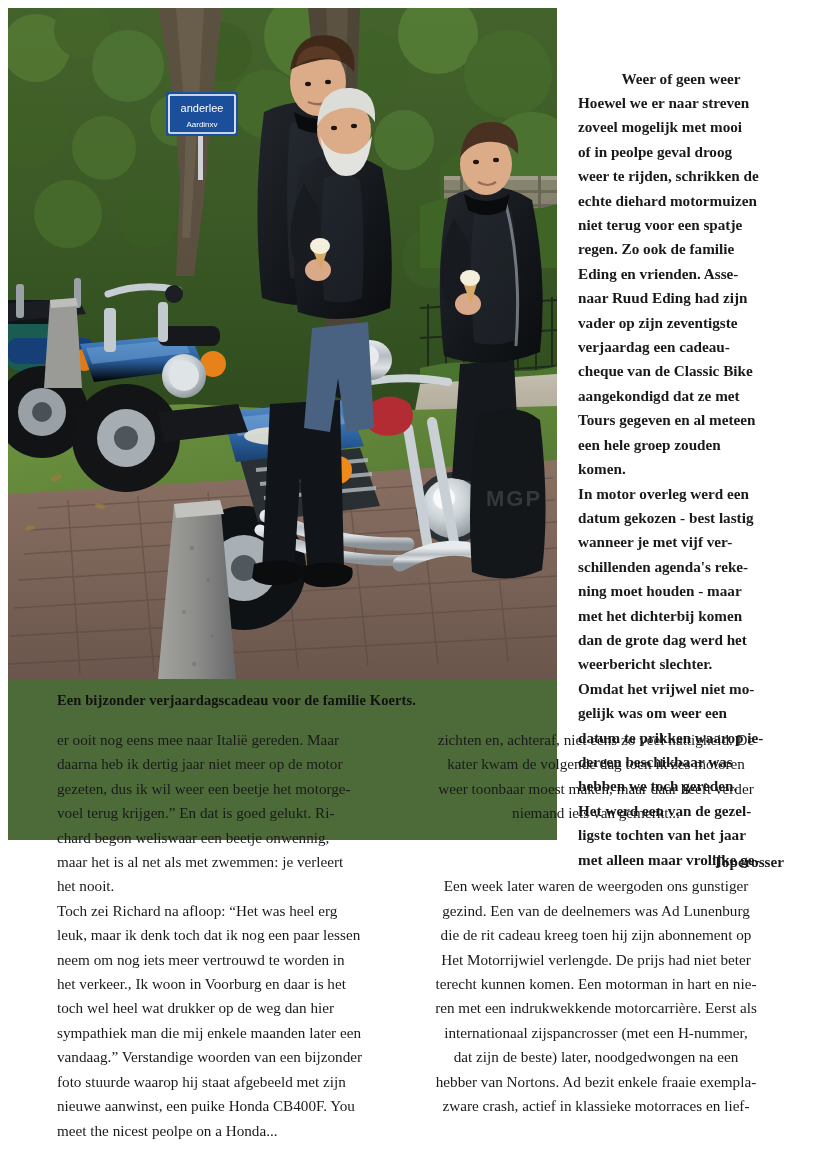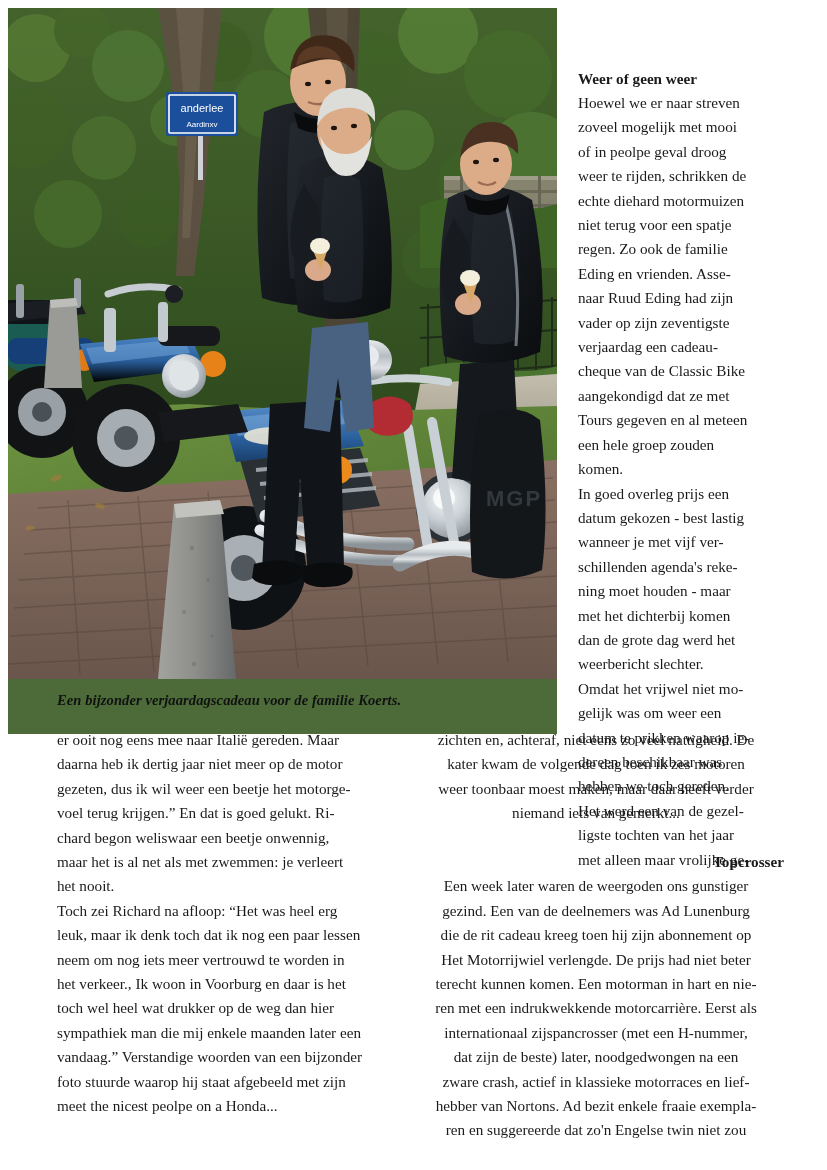--- a/index.html
+++ b/index.html
@@ -30,59 +30,59 @@
     left: 0; top: 0;
     width: 827px;
     height: 690px;
   }
 
   .photo {
     position: absolute;
     left: 8px;
     top: 8px;
     width: 549px;
-    height: 726px;
+    height: 832px;
     overflow: hidden;
     background: #4c6b39;
   }
   .photo svg { display: block; width: 549px; height: 671px; }
 
   .caption {
     position: absolute;
     left: 57px;
     top: 692px;
     width: 500px;
     font-size: 14.5px;
     font-weight: bold;
-    font-style: italic;
     letter-spacing: 0.1px;
     color: #111;
     white-space: nowrap;
   }
 
   
   .col-right-top {
     position: absolute;
     left: 578px;
     top: 68px;
     width: 206px;
     font-size: 15.2px;
     line-height: 24.4px;
     text-align: left;
     color: #1a1a1a;
   }
   .col-right-top .head {
     font-weight: bold;
-    text-align: left;
+    text-align: center;
     font-size: 15.2px;
     line-height: 22px;
     margin-bottom: 1px;
   }
   .col-right-top p {
     margin: 0;
+    font-weight: bold;
   }
 
   
   .bottom-zone {
     position: absolute;
     left: 0;
     top: 728px;
     width: 827px;
     height: 400px;
   }
@@ -461,21 +461,21 @@
       <p>regen. Zo ook de familie</p>
       <p>Eding en vrienden. Asse-</p>
       <p>naar Ruud Eding had zijn</p>
       <p>vader op zijn zeventigste</p>
       <p>verjaardag een cadeau-</p>
       <p>cheque van de Classic Bike</p>
       <p>aangekondigd dat ze met</p>
       <p>Tours gegeven en al meteen</p>
       <p>een hele groep zouden</p>
       <p>komen.</p>
-      <p>In goed overleg prijs een</p>
+      <p>In motor overleg werd een</p>
       <p>datum gekozen - best lastig</p>
       <p>wanneer je met vijf ver-</p>
       <p>schillenden agenda's reke-</p>
       <p>ning moet houden - maar</p>
       <p>met het dichterbij komen</p>
       <p>dan de grote dag werd het</p>
       <p>weerbericht slechter.</p>
       <p>Omdat het vrijwel niet mo-</p>
       <p>gelijk was om weer een</p>
       <p>datum te prikken waarop ie-</p>
@@ -498,37 +498,37 @@
       <p>maar het is al net als met zwemmen: je verleert</p>
       <p>het nooit.</p>
       <p>Toch zei Richard na afloop: “Het was heel erg</p>
       <p>leuk, maar ik denk toch dat ik nog een paar lessen</p>
       <p>neem om nog iets meer vertrouwd te worden in</p>
       <p>het verkeer., Ik woon in Voorburg en daar is het</p>
       <p>toch wel heel wat drukker op de weg dan hier</p>
       <p>sympathiek man die mij enkele maanden later een</p>
       <p>vandaag.” Verstandige woorden van een bijzonder</p>
       <p>foto stuurde waarop hij staat afgebeeld met zijn</p>
+      <p>nieuwe aanwinst, een puike Honda CB400F.  You</p>
       <p>meet the nicest peolpe on a Honda...</p>
     </div>
 
     <div class="col-right-bot">
       <p class="nowrapline">zichten en, achteraf, niet eens zo veel nattigheid. De</p>
       <p class="nowrapline">kater kwam de volgende dag toen ik zes motoren</p>
       <p class="nowrapline">weer toonbaar moest maken, maar daar heeft verder</p>
       <p class="nowrapline">niemand iets van gemerkt...</p>
       <div class="spacer"></div>
       <p class="section-head">Topcrosser</p>
       <p class="nowrapline">Een week later waren de weergoden ons gunstiger</p>
       <p class="nowrapline">gezind. Een van de deelnemers was Ad Lunenburg</p>
       <p class="nowrapline">die de rit cadeau kreeg toen hij zijn abonnement op</p>
       <p class="nowrapline">Het Motorrijwiel verlengde. De prijs had niet beter</p>
       <p class="nowrapline">terecht kunnen komen. Een motorman in hart en nie-</p>
       <p class="nowrapline">ren met een indrukwekkende motorcarrière. Eerst als</p>
       <p class="nowrapline">internationaal zijspancrosser (met een H-nummer,</p>
       <p class="nowrapline">dat zijn de beste) later, noodgedwongen na een</p>
+      <p class="nowrapline">hebber van Nortons. Ad bezit enkele fraaie exempla-</p>
       <p class="nowrapline">zware crash, actief in klassieke motorraces en lief-</p>
-      <p class="nowrapline">hebber van Nortons. Ad bezit enkele fraaie exempla-</p>
-      <p class="nowrapline">ren en suggereerde dat zo'n Engelse twin niet zou</p>
     </div>
   </div>
 
 </div>
 
 </body></html>

